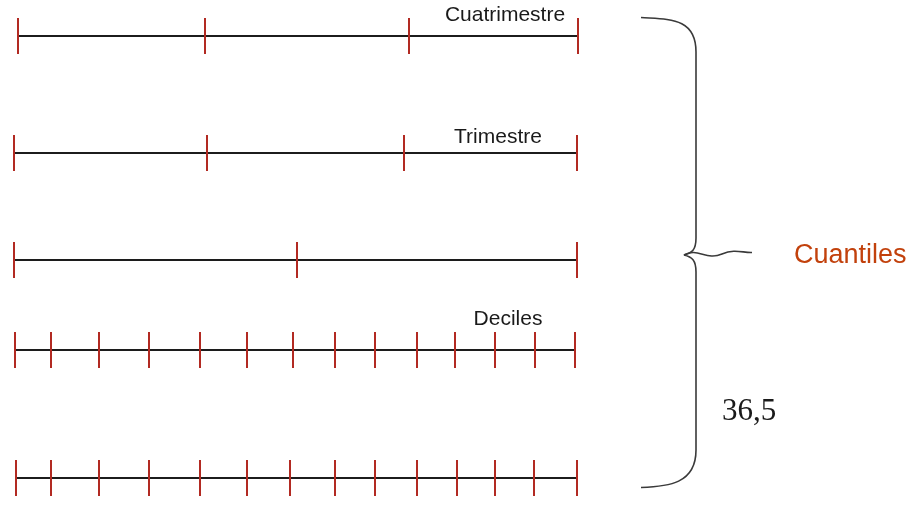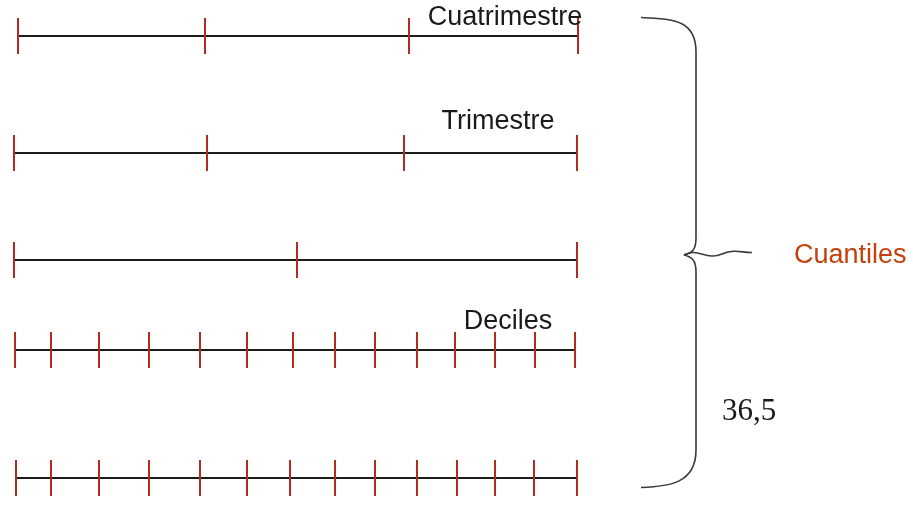--- a/index.html
+++ b/index.html
@@ -6,28 +6,28 @@
   .canvas{
     position:relative;
     width:913px;height:509px;
     background:#ffffff;
     overflow:hidden;
     font-family:"Liberation Sans", sans-serif;
   }
   #diagram-svg{position:absolute;left:0;top:0;}
   .line-label{
     position:absolute;
-    font-size:27px;
+    font-size:21px;
     line-height:1;
     color:#1a1a1a;
     transform:translateX(-50%);
     white-space:nowrap;
   }
   .label-cuatrimestre{left:505px;top:3px;}
-  .label-trimestre{left:498px;top:107px;}
+  .label-trimestre{left:498px;top:125px;}
   .label-semestre{left:421px;top:229px;}
   .label-deciles{left:508px;top:307px;}
   .label-percentiles{left:477px;top:429px;}
   .brace-label{
     position:absolute;
     left:794px;top:241px;
     font-size:27px;line-height:1;
     color:#c2410c;white-space:nowrap;
   }
   .value-label{

